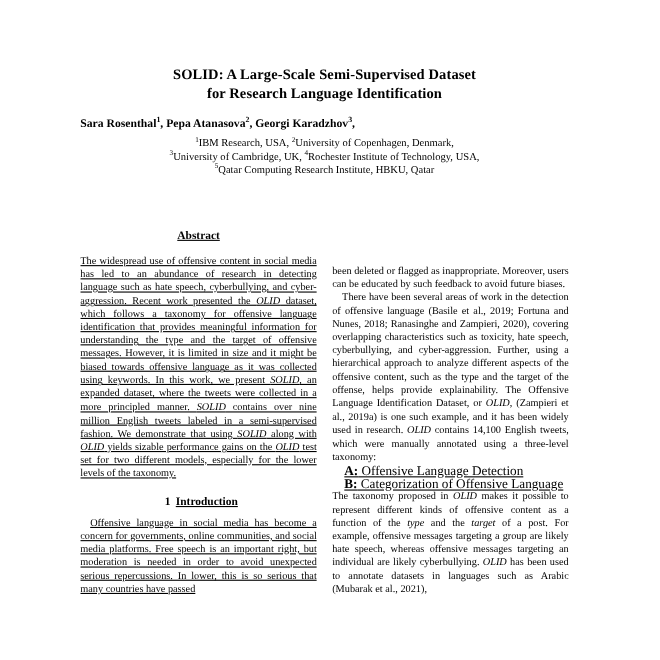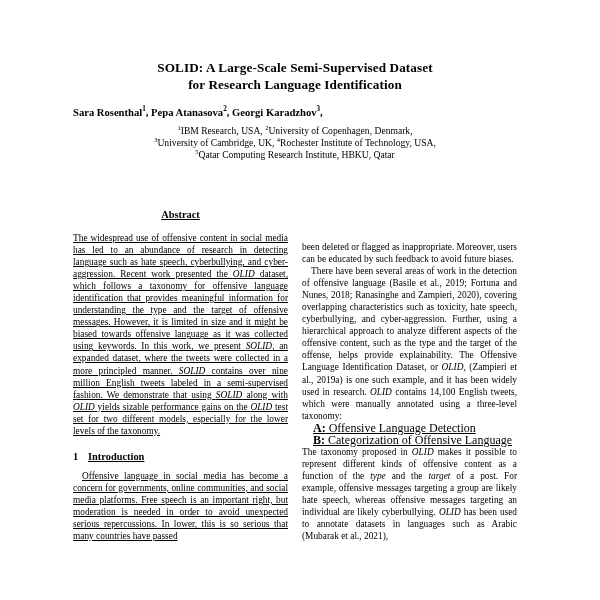--- a/index.html
+++ b/index.html
@@ -88,20 +88,21 @@
     height: 392px;
     overflow: hidden;
   }
   .col-left  { left: 0px; text-decoration: underline; }
   .col-right { left: 229px; margin-top: 33px; }
 
   .sec-head {
     font-weight: bold;
     font-size: 10.4px;
     line-height: 13px;
+    text-align: center;
   }
   .sec-head.centered { text-align: center; }
   .sec-head .num {
     display: inline-block;
     width: 15px;
   }
 
   p.body {
     margin: 0;
     font-size: 9.35px;

